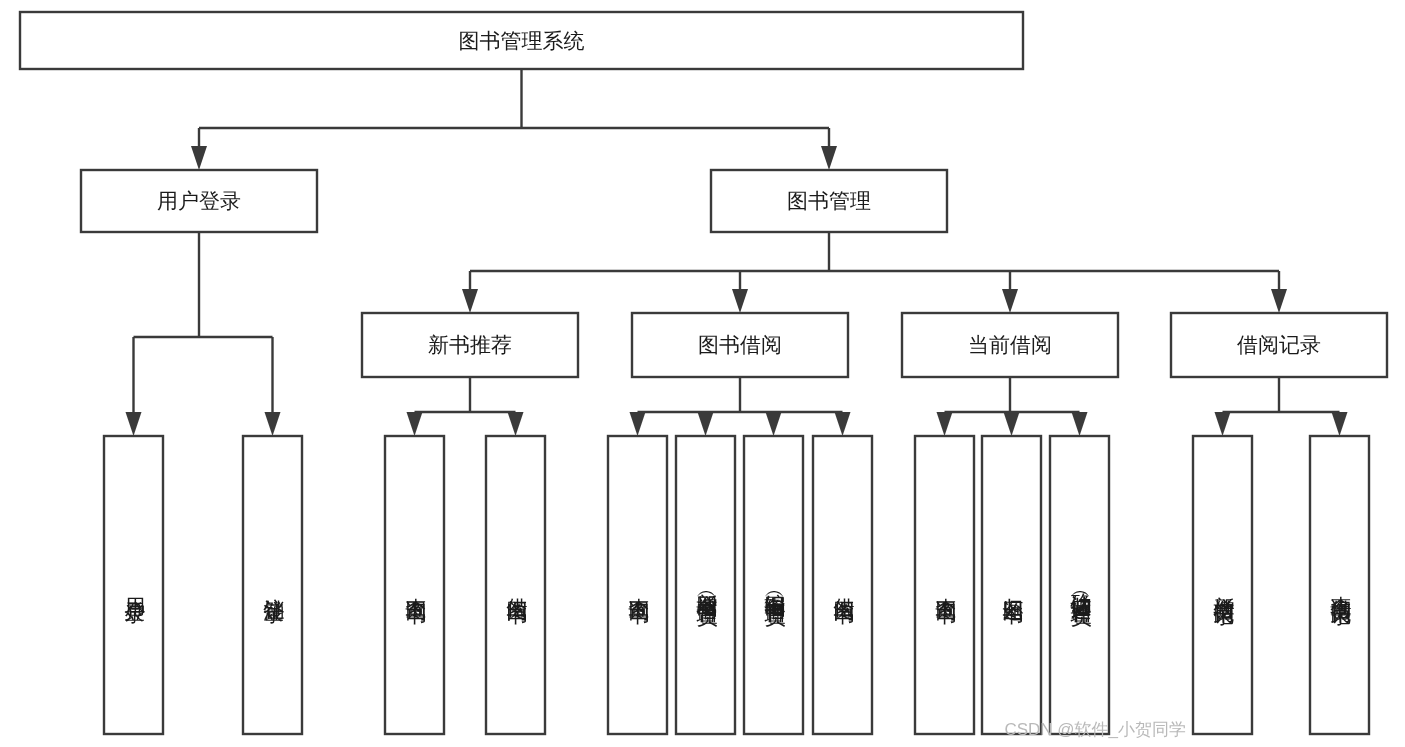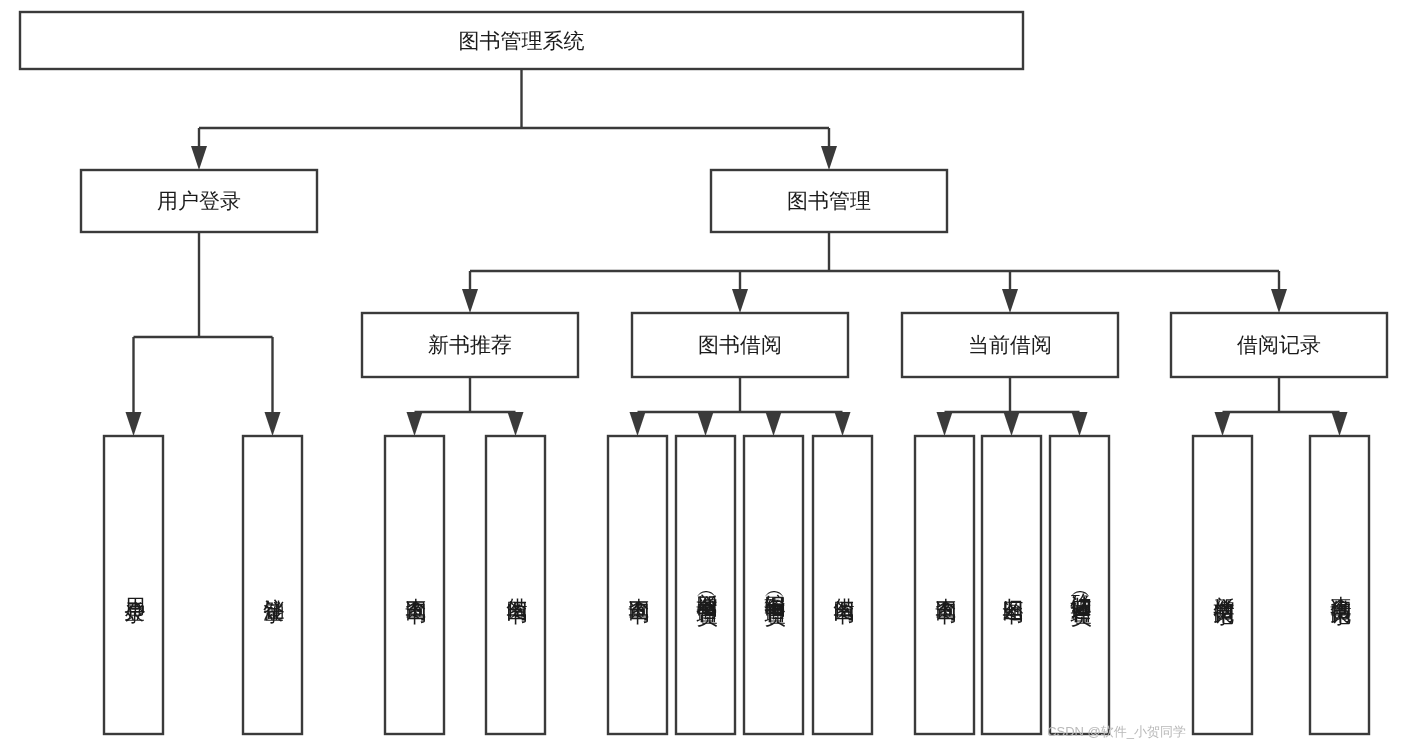--- a/index.html
+++ b/index.html
@@ -59,21 +59,21 @@
     writing-mode: vertical-rl;
     text-orientation: upright;
     letter-spacing: 2px;
     white-space: pre;
   }
   .watermark {
     position: absolute;
     right: 10px;
     bottom: 6px;
     font-family: "Liberation Sans", "DejaVu Sans", sans-serif;
-    font-size: 13px;
+    font-size: 17px;
     color: #b9b9b9;
     white-space: nowrap;
     pointer-events: none;
   }
 </style>
 </head>
 <body>
 
 <div id="diagram-root">
 

